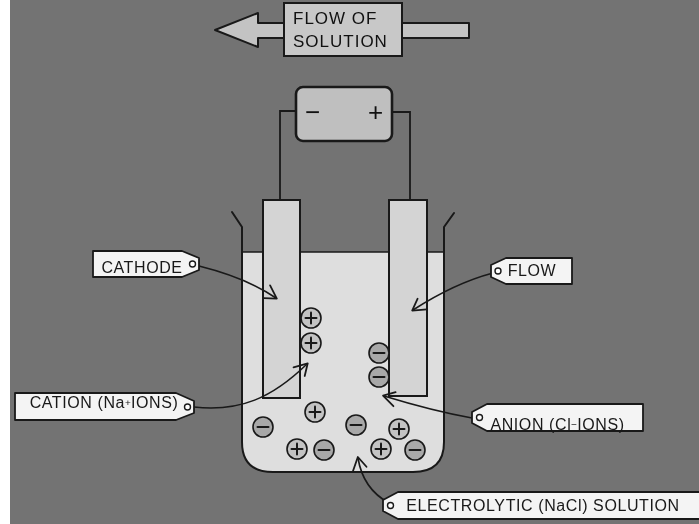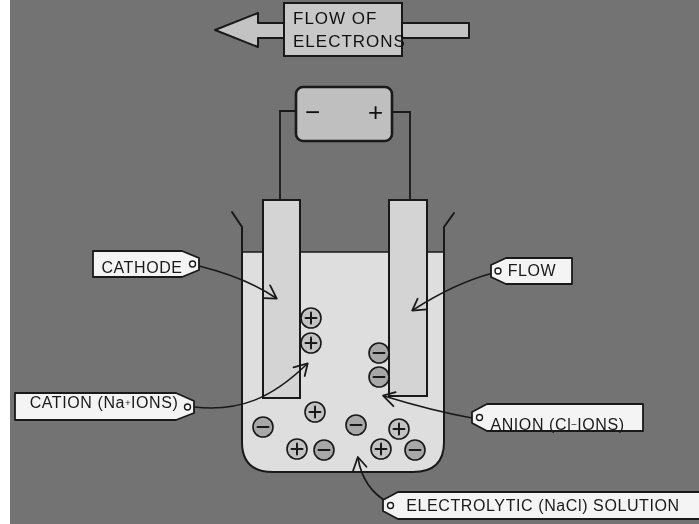--- a/index.html
+++ b/index.html
@@ -125,21 +125,21 @@
       <polygon points="477,404 633,404 633,431 477,431 462,423 462,412" fill="#f4f4f4" stroke="#191919" stroke-width="1.8" stroke-linejoin="round"></polygon>
       <circle cx="469.5" cy="417.5" r="3" fill="#ffffff" stroke="#191919" stroke-width="1.4"></circle>
     </g>
     <g>
       <polygon points="388,492 693,492 693,519 388,519 373,511 373,500" fill="#f4f4f4" stroke="#191919" stroke-width="1.8" stroke-linejoin="round"></polygon>
       <circle cx="380.5" cy="505.5" r="3" fill="#ffffff" stroke="#191919" stroke-width="1.4"></circle>
     </g>
   </svg>
 
   <div class="flow-line" style="left:283px;top:9px;">FLOW OF</div>
-  <div class="flow-line" style="left:283px;top:32px;">ELECTRONS</div>
+  <div class="flow-line" style="left:283px;top:32px;">SOLUTION</div>
 
   <div class="batt-sign" style="left:295px;top:97px;">−</div>
   <div class="batt-sign" style="left:358px;top:97px;">+</div>
 
   <div class="txt" style="left:84px;top:251px;width:96px;height:34px;">CATHODE</div>
   <div class="txt" style="left:482px;top:258px;width:80px;height:26px;">FLOW</div>
 
   <div class="txt" style="left:5px;top:393px;width:178px;height:19px;">
     <span>CATION (Na</span>
       <sup class="ssign">+</sup>

